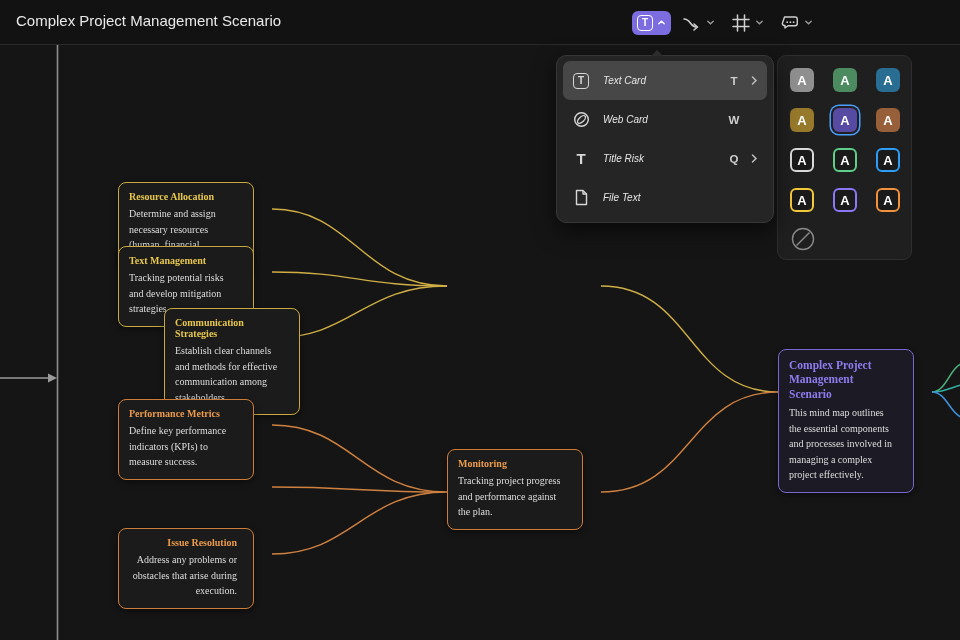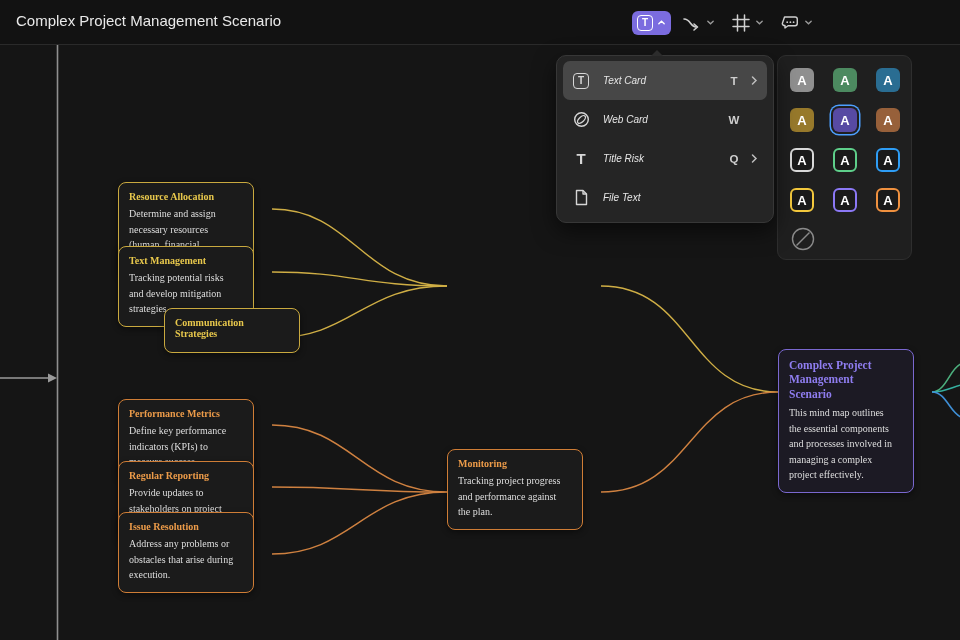--- a/index.html
+++ b/index.html
@@ -107,30 +107,27 @@
     <div class="node yellow" style="left:118px; top:137px;">
       <span class="n-title">Resource Allocation</span>
       <span class="n-body">Determine and assign necessary resources (human, financial, material).</span>
     </div>
     <div class="node yellow" style="left:118px; top:201px;">
       <span class="n-title">Text Management</span>
       <span class="n-body">Tracking potential risks and develop mitigation strategies.</span>
     </div>
     <div class="node yellow" style="left:118px; top:263px;margin-left:46px;">
       <span class="n-title">Communication Strategies</span>
+      <span class="n-body">Establish clear channels and methods for effective communication among stakeholders.</span>
     </div>
     <div class="node orange" style="left:118px; top:354px;">
       <span class="n-title">Performance Metrics</span>
       <span class="n-body">Define key performance indicators (KPIs) to measure success.</span>
     </div>
-    <div class="node orange" style="left:118px; top:416px;">
-      <span class="n-title">Regular Reporting</span>
-      <span class="n-body">Provide updates to stakeholders on project status and challenges.</span>
-    </div>
-    <div class="node orange" style="left:118px; top:467px;">
+    <div class="node orange" style="left:118px; top:483px;text-align:right;">
       <span class="n-title">Issue Resolution</span>
       <span class="n-body">Address any problems or obstacles that arise during execution.</span>
     </div>
     <div class="node orange" style="left:447px; top:404px;">
       <span class="n-title">Monitoring</span>
       <span class="n-body">Tracking project progress and performance against the plan.</span>
     </div>
     <div class="node purple" style="left:778px; top:304px;">
       <span class="n-title">Complex Project Management Scenario</span>
       <span class="n-body">This mind map outlines the essential components and processes involved in managing a complex project effectively.</span>

